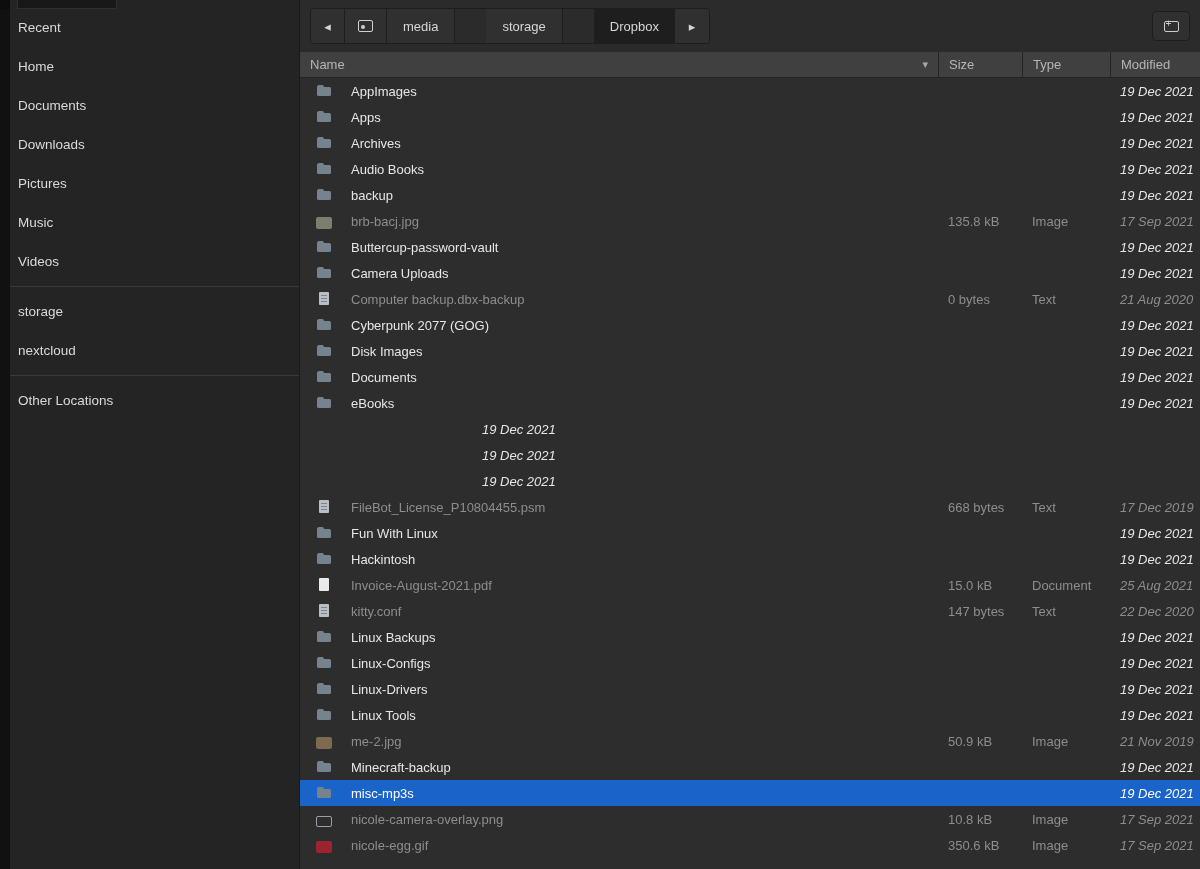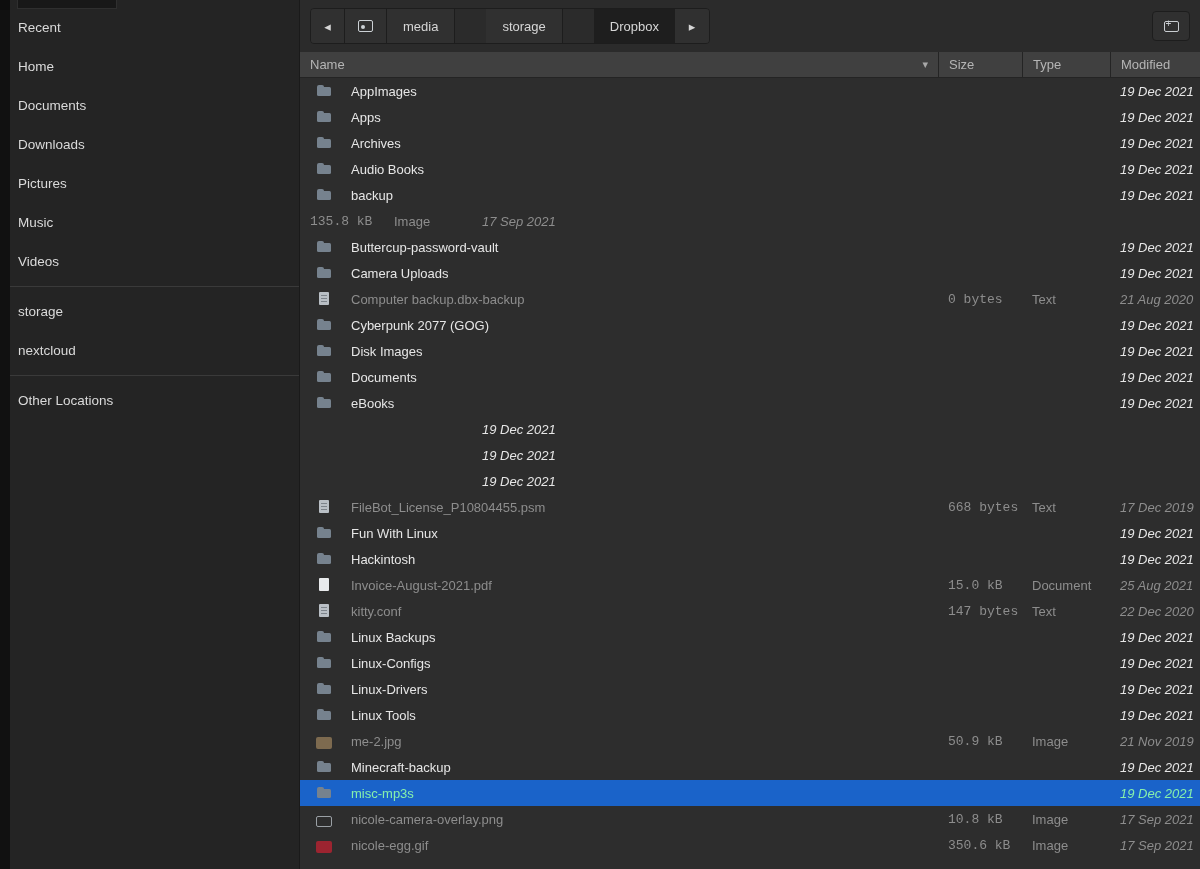--- a/index.html
+++ b/index.html
@@ -60,24 +60,24 @@
   .col-size { width:84px; flex:0 0 84px; }
   .col-type { width:88px; flex:0 0 88px; }
   .col-mod  { width:90px; flex:0 0 90px; }
   .sort { font-size:11px; color:#a8a8a8; }
 
   
   .file-list { flex:1; overflow:hidden; }
   .file-row { height:26px; display:flex; align-items:center; font-size:13px;
     color:#e6e6e6; cursor:default; }
   .file-row.dimmed { color:#8d8d8d; }
-  .file-row.selected { background:var(--sel,#1a63c9); color:#86efac; }
+  .file-row.selected { background:var(--sel,#1a63c9); color:#ffffff; }
   .cell-name { flex:1; display:flex; align-items:flex-end; gap:19px; padding-left:16px;
     min-width:0; white-space:nowrap; overflow:hidden; }
-  .cell-size { width:84px; flex:0 0 84px; padding-left:10px; white-space:nowrap;font-family:Liberation Mono, monospace; }
+  .cell-size { width:84px; flex:0 0 84px; padding-left:10px; white-space:nowrap; }
   .cell-type { width:88px; flex:0 0 88px; padding-left:10px; white-space:nowrap; }
   .cell-mod  { width:90px; flex:0 0 90px; padding-left:10px; white-space:nowrap; overflow:hidden;font-style:italic; }
 
   
   .file-icon { width:16px; height:16px; flex:0 0 16px; position:relative; }
   .icon-folder::before { content:""; position:absolute; left:1px; top:2px; width:7px;
     height:4px; background:#76828e; border-radius:2px 2px 0 0; }
   .icon-folder::after { content:""; position:absolute; left:1px; top:4px; width:14px;
     height:9px; background:#76828e; border-radius:1.5px; }
   .icon-text::after { content:""; position:absolute; left:3px; top:1px; width:10px;
@@ -217,20 +217,24 @@
           <div class="file-row">
     <div class="cell-name">
       <span class="file-icon icon-folder"></span>
       <span>backup</span>
     </div>
     <div class="cell-size"></div>
     <div class="cell-type"></div>
     <div class="cell-mod">19 Dec 2021</div>
   </div>
           <div class="file-row dimmed">
+    <div class="cell-name">
+      <span class="file-icon icon-image" style="background: rgb(125, 127, 110);"></span>
+      <span>brb-bacj.jpg</span>
+    </div>
     <div class="cell-size">135.8 kB</div>
     <div class="cell-type">Image</div>
     <div class="cell-mod">17 Sep 2021</div>
   </div>
           <div class="file-row">
     <div class="cell-name">
       <span class="file-icon icon-folder"></span>
       <span>Buttercup-password-vault</span>
     </div>
     <div class="cell-size"></div>

